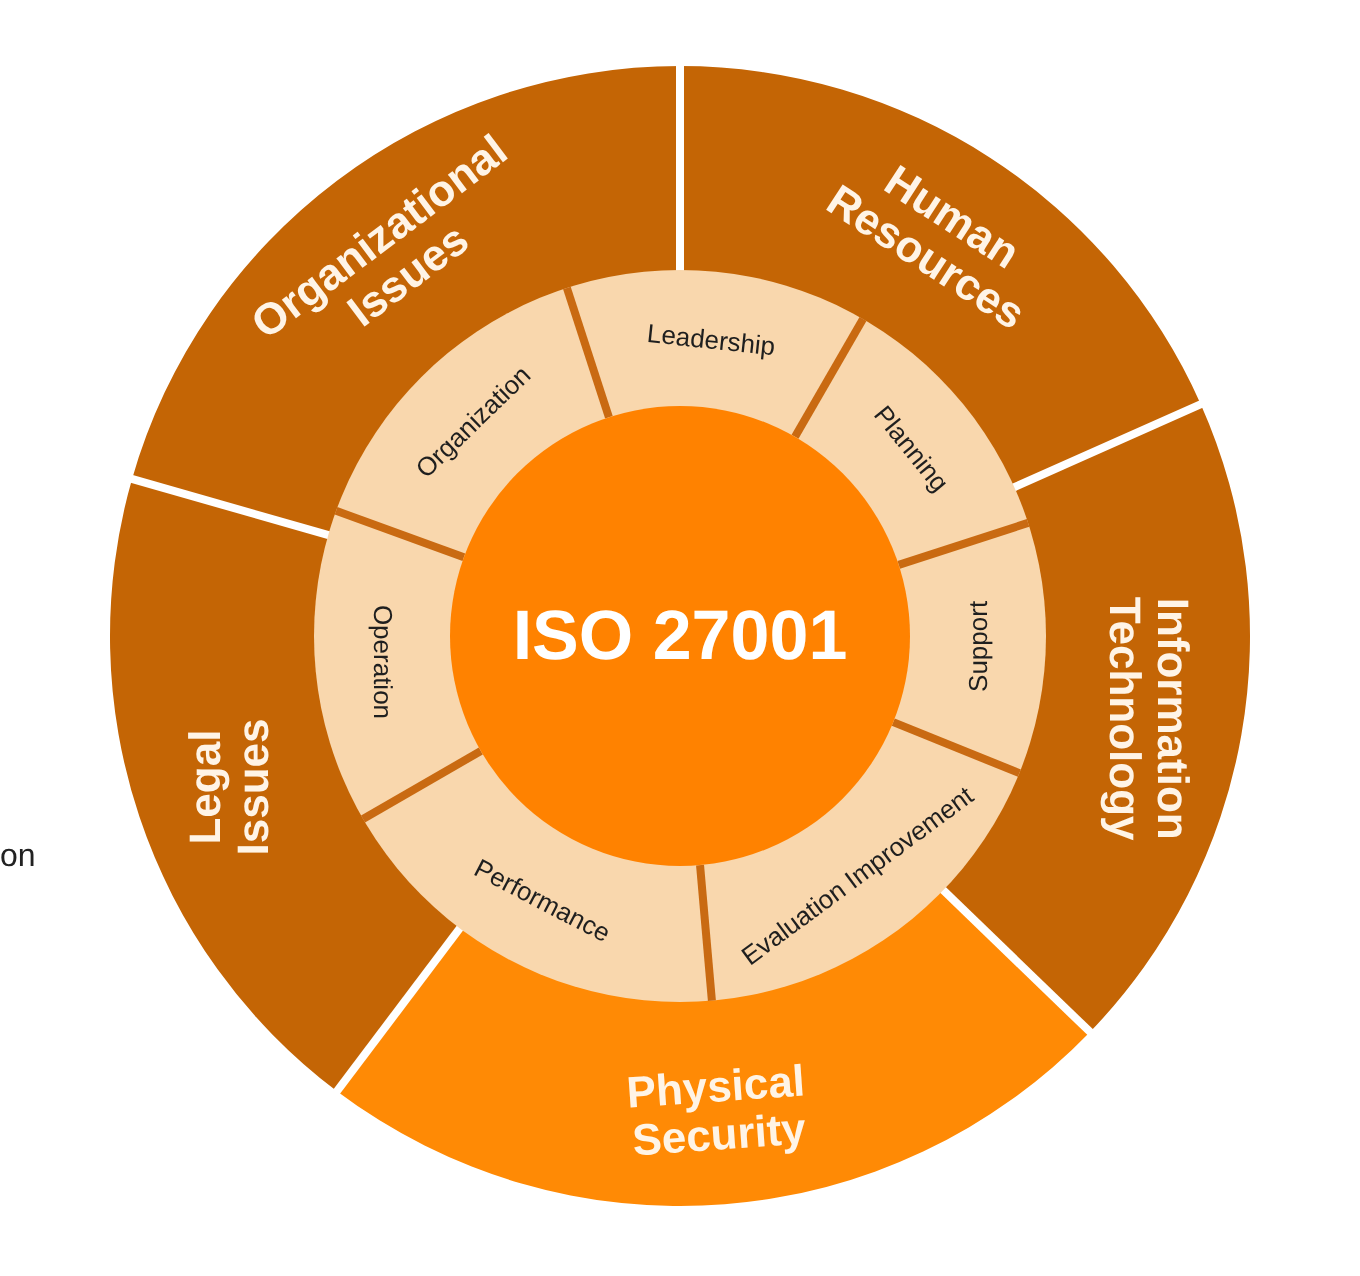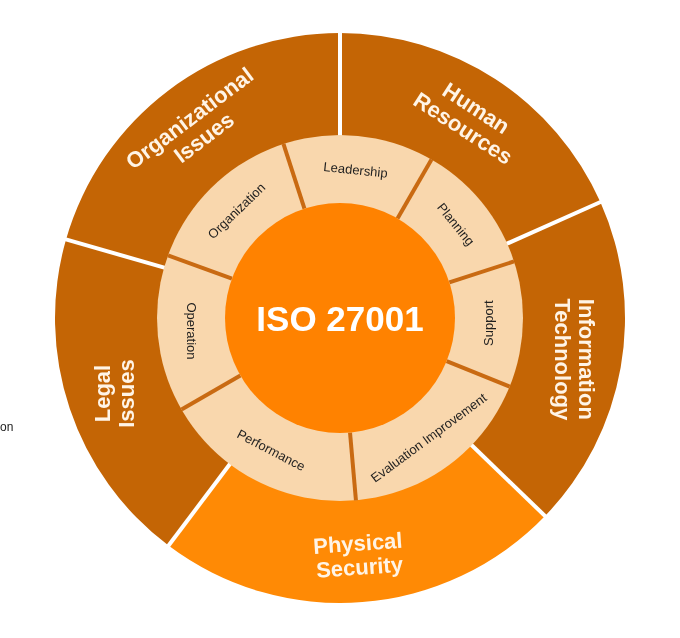--- a/index.html
+++ b/index.html
@@ -1,18 +1,18 @@
 <!DOCTYPE html>
 <html><head>
 <meta charset="utf-8">
 <style>
   html, body { margin:0; padding:0; background:#ffffff; }
   body { width:680px; height:638px; overflow:hidden; position:relative; font-family:"Liberation Sans", sans-serif; }
   #stage { position:absolute; left:0; top:0; width:680px; height:638px; }
-  .side-fragment { position:absolute; left:0; top:420px; font-size:12px; color:#222; font-family:"Liberation Sans", sans-serif; }
+  .side-fragment { position:absolute; left:0; top:420px; font-size:16px; color:#222; font-family:"Liberation Sans", sans-serif; }
   svg text { font-family:"Liberation Sans", sans-serif; }
 </style>
 </head>
 <body>
 
 <div id="stage">
   <svg id="wheel" width="680" height="638" viewBox="0 0 680 638">
     <g id="outer-layer">
         <path d="M340,33 A285,285 0 0 1 600.3604554281412,202.08005672339695 L505.35172783331075,244.3806676032802 A181,181 0 0 0 340,137 Z" fill="#c46505"></path>
         <path d="M600.3604554281412,202.08005672339695 A285,285 0 0 1 545.0118430965156,515.9776355808142 L470.20050386129583,443.7331650530785 A181,181 0 0 0 505.35172783331075,244.3806676032802 Z" fill="#c46505"></path>

